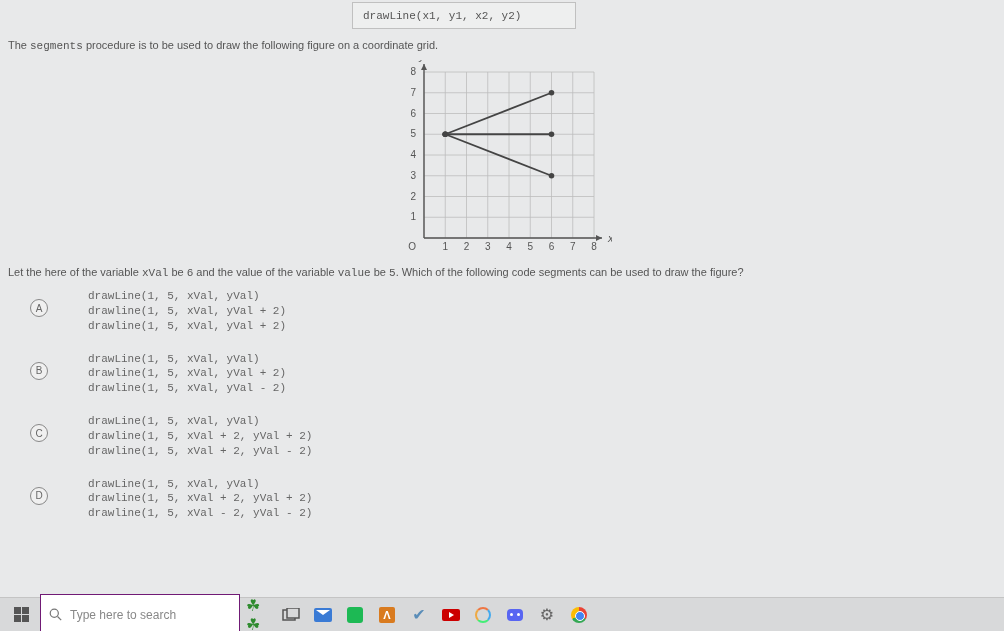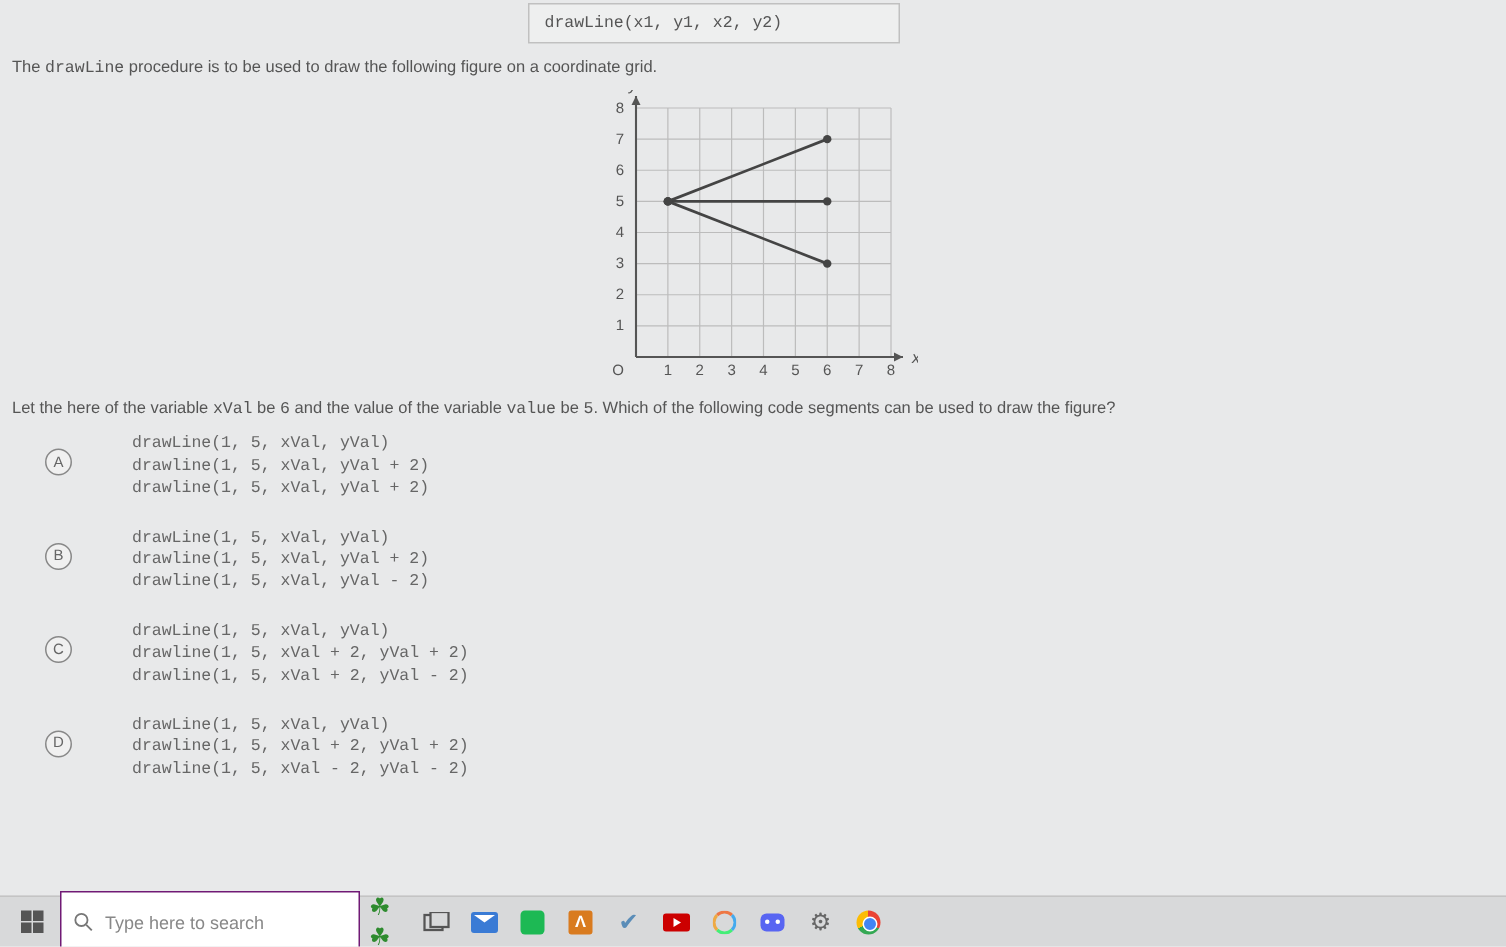--- a/index.html
+++ b/index.html
@@ -17,21 +17,21 @@
     display: flex;
     margin-left: 352px;
     margin-top: 2px;
   }
   .header-cell {
     border: 1px solid #c0c0c0;
     padding: 6px 10px;
     font-size: 11px;
     background: #eeefef;
   }
-  .cell1 { width: 248px; }
+  .cell1 { width: 224px; }
   .cell2 { width: 430px; border-left: none; }
   .mono { font-family: "Courier New", monospace; font-size: 11px; }
   .intro {
     margin: 10px 8px 6px 8px;
     font-size: 11px;
     color: #555;
   }
   .figure-area {
     display: flex;
     justify-content: center;
@@ -143,21 +143,21 @@
 </head>
 <body>
 
 <div class="header-row">
   <div class="header-cell cell1">
     <span class="mono">drawLine(x1, y1, x2, y2)</span>
   </div>
 </div>
 
 <div class="intro">
-  <span>The </span><span class="mono">drawLine</span><span> procedure is to be used to draw the following figure on a coordinate grid.</span>
+  <span>The </span><span class="mono">segments</span><span> procedure is to be used to draw the following figure on a coordinate grid.</span>
 </div>
 
 <div class="figure-area">
   <svg id="grid-svg" class="grid-svg" width="220" height="200">
       <line x1="32" y1="178" x2="32" y2="12" stroke="#bcbcbc" stroke-width="0.8"></line>
       <line x1="32" y1="178" x2="202" y2="178" stroke="#bcbcbc" stroke-width="0.8"></line>
       <line x1="53.25" y1="178" x2="53.25" y2="12" stroke="#bcbcbc" stroke-width="0.8"></line>
       <line x1="32" y1="157.25" x2="202" y2="157.25" stroke="#bcbcbc" stroke-width="0.8"></line>
       <line x1="74.5" y1="178" x2="74.5" y2="12" stroke="#bcbcbc" stroke-width="0.8"></line>
       <line x1="32" y1="136.5" x2="202" y2="136.5" stroke="#bcbcbc" stroke-width="0.8"></line>

